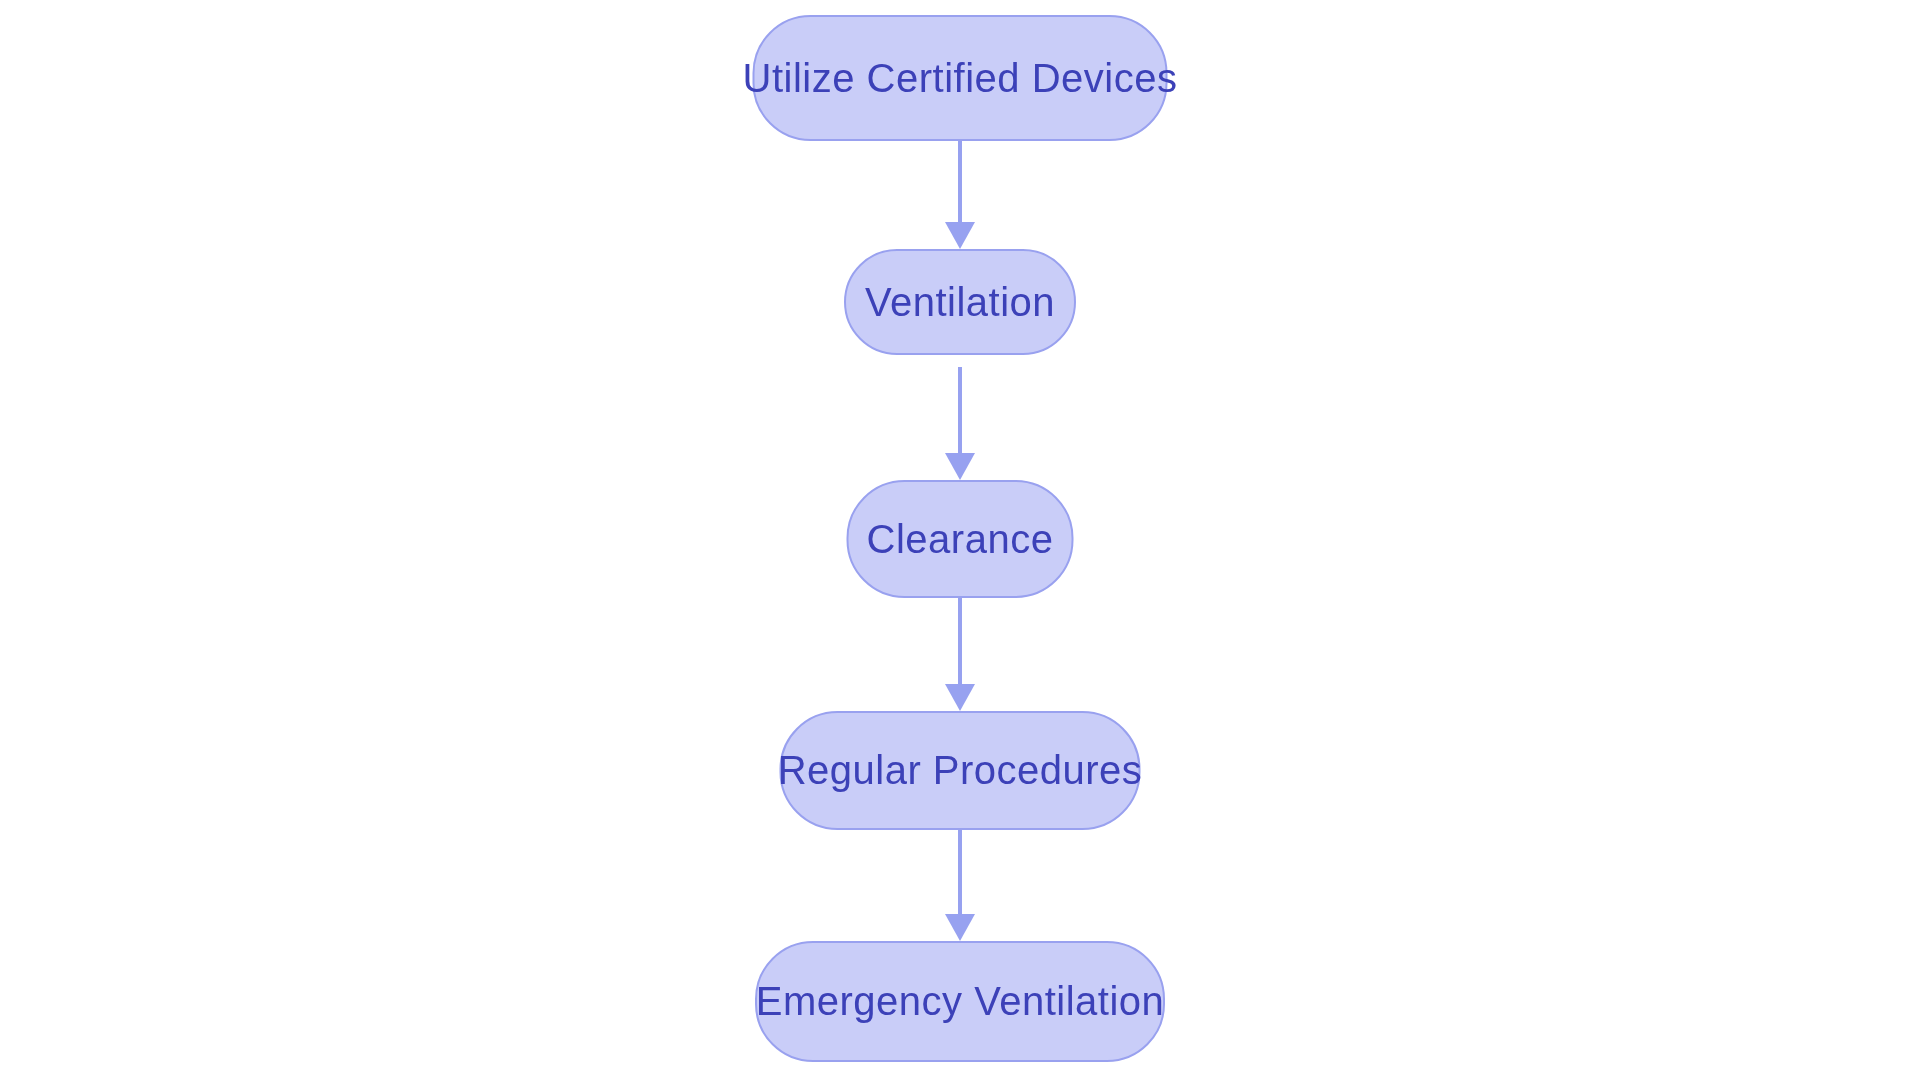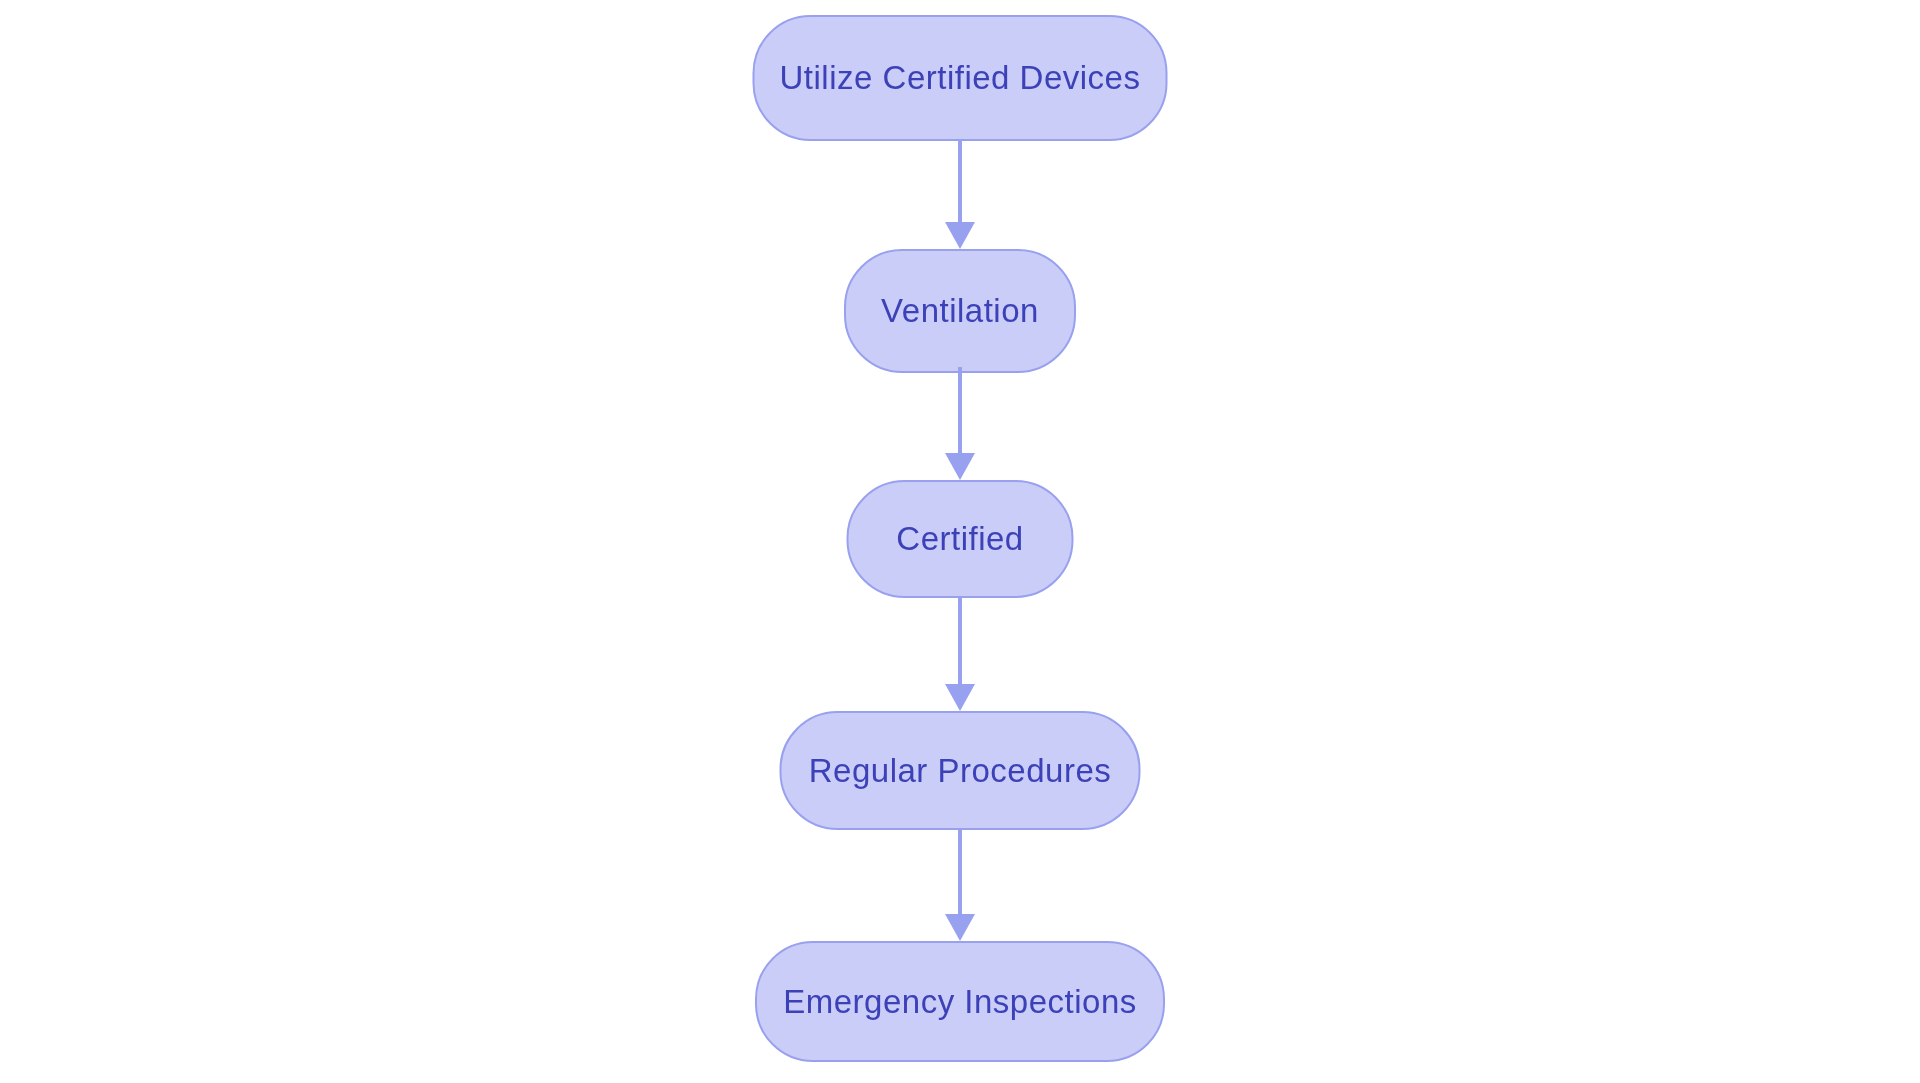--- a/index.html
+++ b/index.html
@@ -23,27 +23,27 @@
     display: flex;
     align-items: center;
     justify-content: center;
     background: var(--node-fill, #c9cdf8);
     border: 2px solid var(--node-border, #99a1ef);
     border-radius: 58px;
     white-space: nowrap;
   }
   .node-label {
     color: var(--node-text, #3c41b8);
-    font-size: 33px;
+    font-size: 40px;
     font-weight: 400;
     letter-spacing: 0.5px;
     text-align: center;
   }
   .node-1 { top: 15px;  width: 415px; height: 126px; }
-  .node-2 { top: 249px; width: 232px; height: 124px; }
+  .node-2 { top: 249px; width: 232px; height: 106px; }
   .node-3 { top: 480px; width: 227px; height: 118px; }
   .node-4 { top: 711px; width: 361px; height: 119px; }
   .node-5 { top: 941px; width: 410px; height: 121px; }
 
   .arrow {
     position: absolute;
     left: 50%;
     transform: translateX(-50%);
     width: 30px;
     display: flex;
@@ -84,34 +84,34 @@
   <div class="node node-2">
     <span class="node-label">Ventilation</span>
   </div>
 
   <div class="arrow arrow-2">
     <div class="shaft"></div>
     <div class="head"></div>
   </div>
 
   <div class="node node-3">
-    <span class="node-label">Certified</span>
+    <span class="node-label">Clearance</span>
   </div>
 
   <div class="arrow arrow-3">
     <div class="shaft"></div>
     <div class="head"></div>
   </div>
 
   <div class="node node-4">
     <span class="node-label">Regular Procedures</span>
   </div>
 
   <div class="arrow arrow-4">
     <div class="shaft"></div>
     <div class="head"></div>
   </div>
 
   <div class="node node-5">
-    <span class="node-label">Emergency Inspections</span>
+    <span class="node-label">Emergency Ventilation</span>
   </div>
 
 </div>
 
 </body></html>

